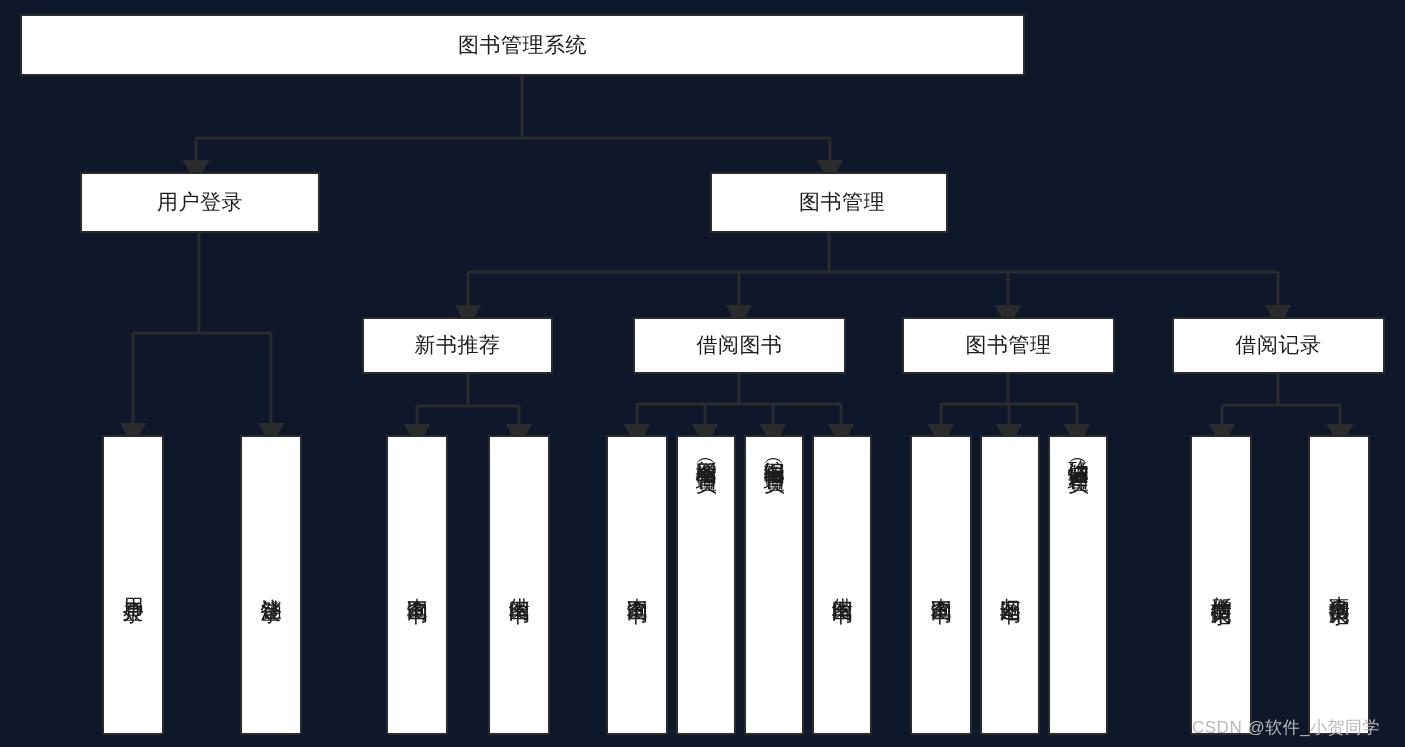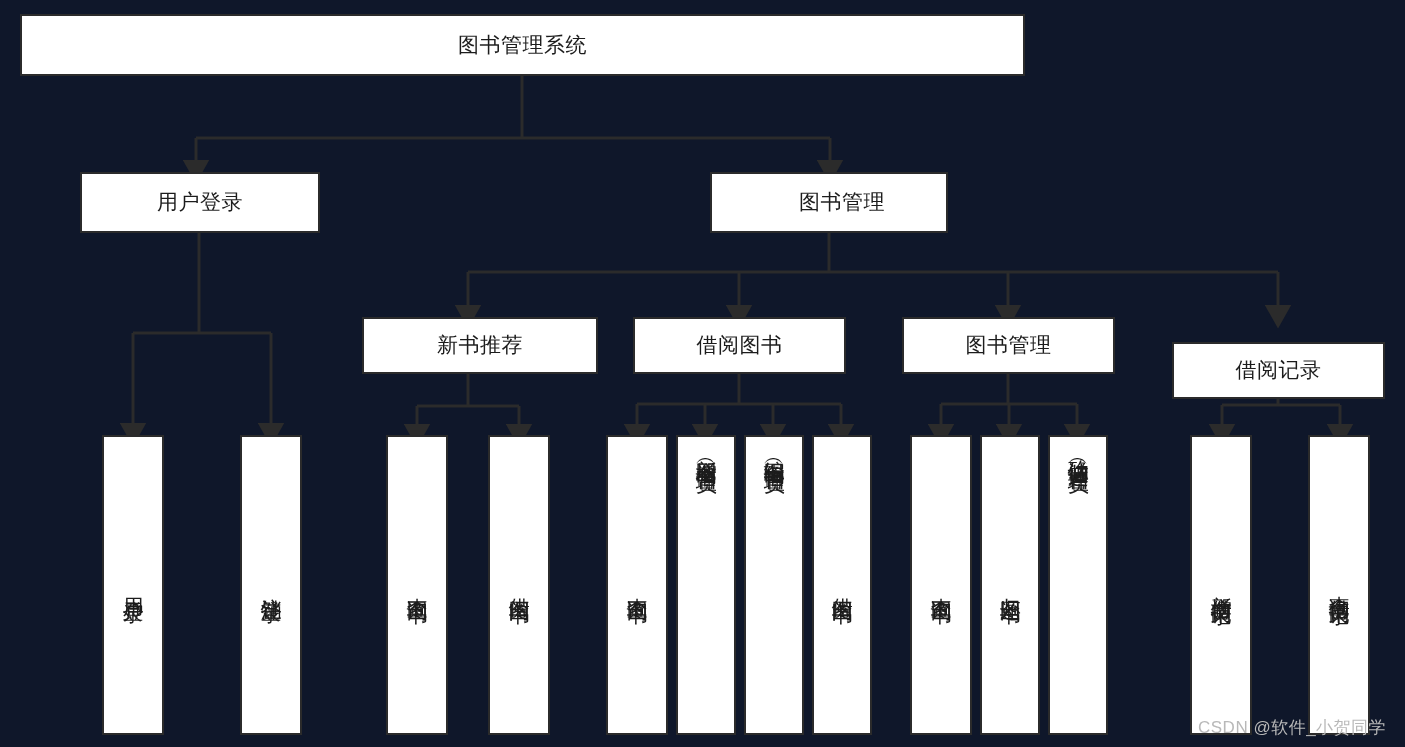--- a/index.html
+++ b/index.html
@@ -127,30 +127,30 @@
     <span class="node-label">图书管理系统</span>
   </div>
 
   <div class="node" style="left:80px; top:172px; width:240px; height:61px;">
     <span class="node-label">用户登录</span>
   </div>
   <div class="node" style="left:710px; top:172px; width:238px; height:61px;padding-left:26px;">
     <span class="node-label">图书管理</span>
   </div>
 
-  <div class="node" style="left:362px; top:317px; width:236px; height:57px;">
+  <div class="node" style="left:362px; top:317px; width:191px; height:57px;">
     <span class="node-label">新书推荐</span>
   </div>
   <div class="node" style="left:633px; top:317px; width:213px; height:57px;">
     <span class="node-label">借阅图书</span>
   </div>
   <div class="node" style="left:902px; top:317px; width:213px; height:57px;">
     <span class="node-label">图书管理</span>
   </div>
-  <div class="node" style="left:1172px; top:317px; width:213px; height:57px;margin-top:25px;">
+  <div class="node" style="left:1172px; top:317px; width:213px; height:57px;">
     <span class="node-label">借阅记录</span>
   </div>
 
   <div class="node leaf" style="left:102px; top:435px; width:62px; height:300px;">
     <span class="node-label">用户登录</span>
   </div>
   <div class="node leaf" style="left:240px; top:435px; width:62px; height:300px;">
     <span class="node-label">注销登录</span>
   </div>
 
@@ -184,15 +184,15 @@
     <span class="node-label">确认归还（管理员）</span>
   </div>
 
   <div class="node leaf" style="left:1190px; top:435px; width:62px; height:300px;">
     <span class="node-label">新增借阅记录</span>
   </div>
   <div class="node leaf" style="left:1308px; top:435px; width:62px; height:300px;">
     <span class="node-label">查询借阅记录</span>
   </div>
 
-  <div class="watermark" style="left:1192px; top:716px;padding-left:6px;">CSDN @软件_小贺同学</div>
+  <div class="watermark" style="left:1192px; top:716px;">CSDN @软件_小贺同学</div>
 
 </div>
 
 </body></html>

